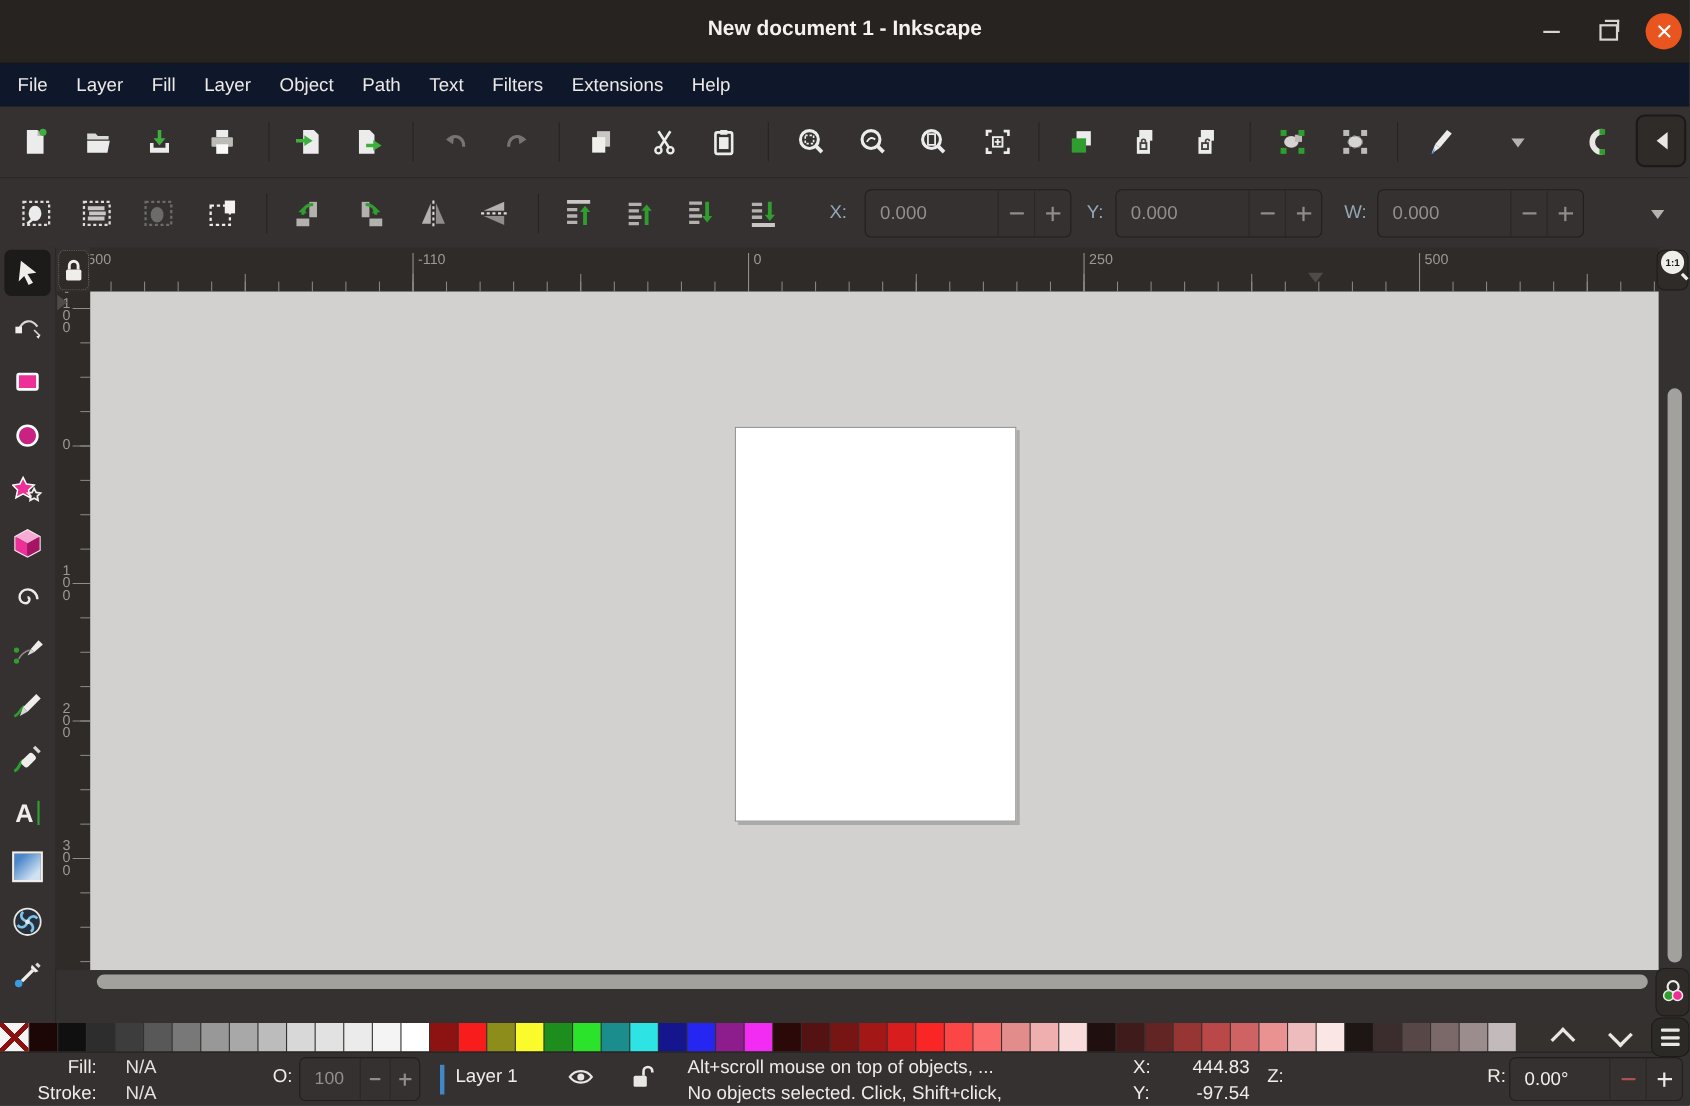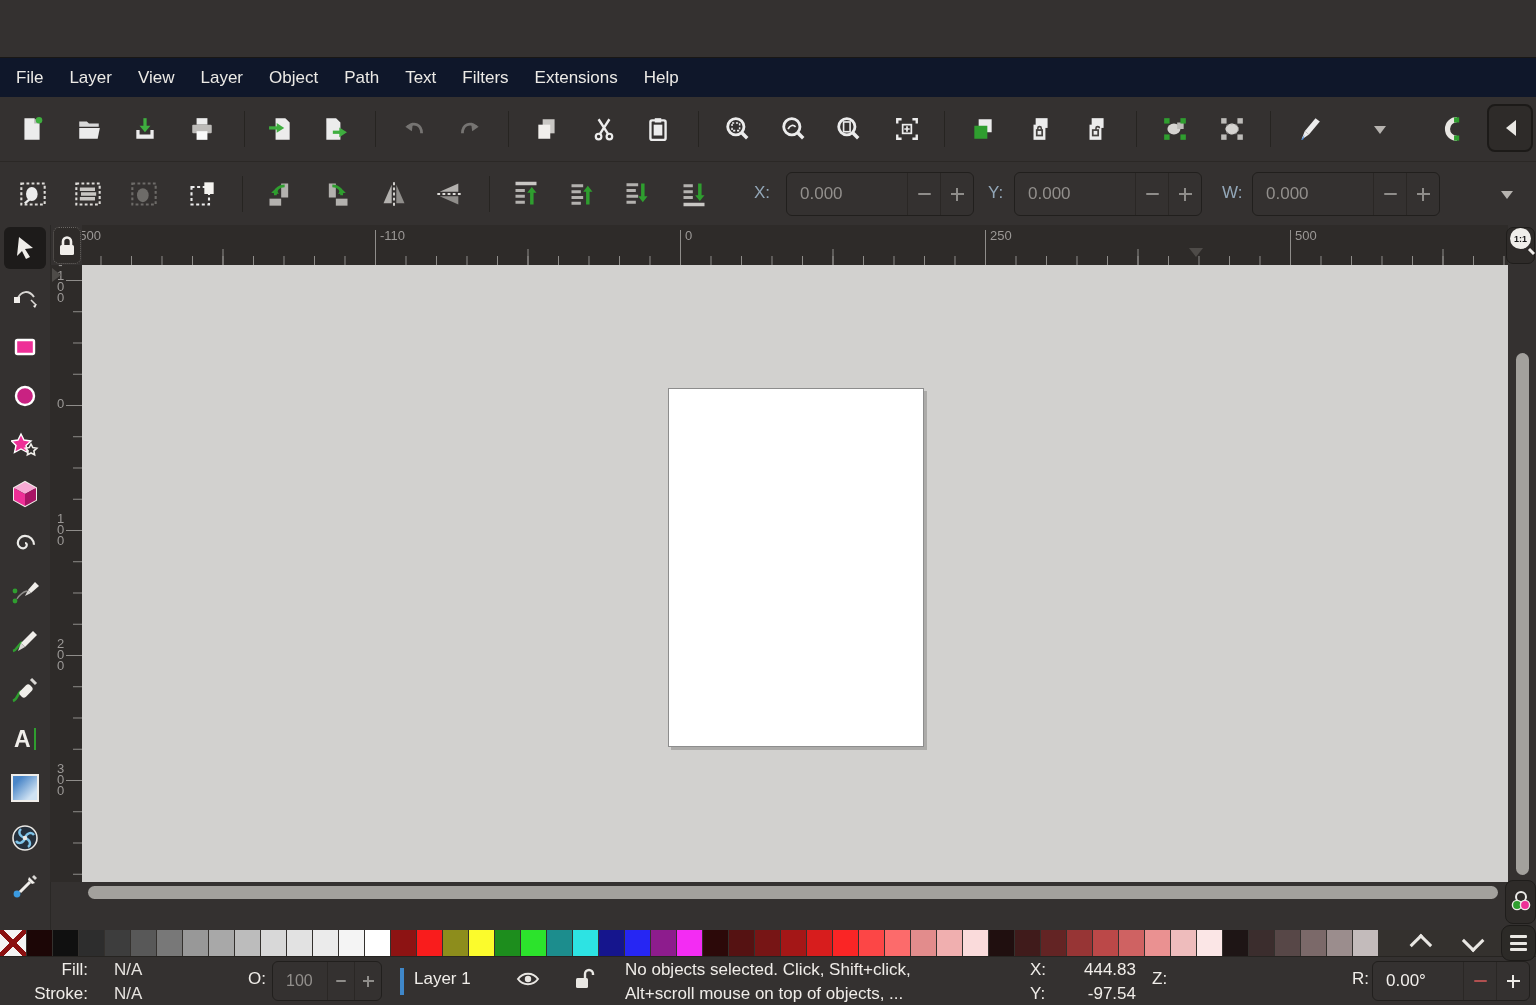--- a/index.html
+++ b/index.html
@@ -121,25 +121,37 @@
   .xyl{position:absolute;left:1030px;top:1px;line-height:24px;}
   .xyv{position:absolute;left:1058px;top:1px;width:78px;text-align:right;line-height:24px;}
 
   svg{display:block;}
 </style>
 </head>
 <body>
 
 <div class="app">
 
+  <div class="titlebar">
+    <div class="title">New document 1 - Inkscape</div>
+    <div class="winbtn" style="right:110px;">
+        <div class="minimize-glyph"></div>
+      </div>
+    <div class="winbtn" style="right:58px;">
+        <div class="restore-glyph"></div>
+      </div>
+    <div class="close-btn">
+        <div class="close-x"></div>
+      </div>
+  </div>
 
   <div class="menubar">
     <span class="menu-item">File</span>
     <span class="menu-item">Layer</span>
-    <span class="menu-item">View</span>
+    <span class="menu-item">Fill</span>
     <span class="menu-item">Layer</span>
     <span class="menu-item">Object</span>
     <span class="menu-item">Path</span>
     <span class="menu-item">Text</span>
     <span class="menu-item">Filters</span>
     <span class="menu-item">Extensions</span>
     <span class="menu-item">Help</span>
   </div>
 
   <div class="cmdbar">
@@ -683,22 +695,22 @@
         </svg>
     </div>
     <div class="abs" style="left:573px;top:10px;">
       <svg width="22" height="24" viewBox="0 0 22 24">
           <rect x="3" y="11" width="12" height="10" rx="1.5" fill="#e9e7e3"></rect>
           <path d="M12 11V7a4 4 0 0 1 8 0v1" fill="none" stroke="#e9e7e3" stroke-width="2.4"></path>
         </svg>
     </div>
 
     <div class="msg">
+      <div>Alt+scroll mouse on top of objects, ...</div>
       <div>No objects selected. Click, Shift+click,</div>
-      <div>Alt+scroll mouse on top of objects, ...</div>
     </div>
 
     <div class="xyl">
       <div>X:</div>
       <div>Y:</div>
     </div>
     <div class="xyv">
       <div>444.83</div>
       <div>-97.54</div>
     </div>

